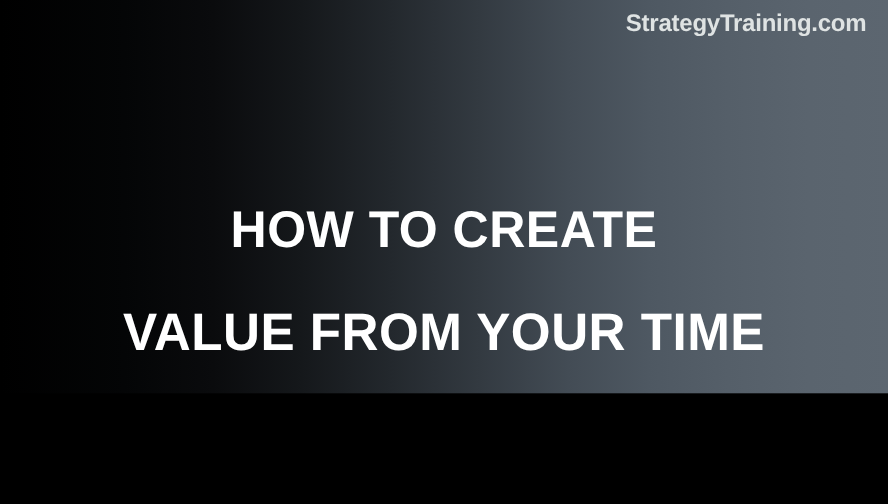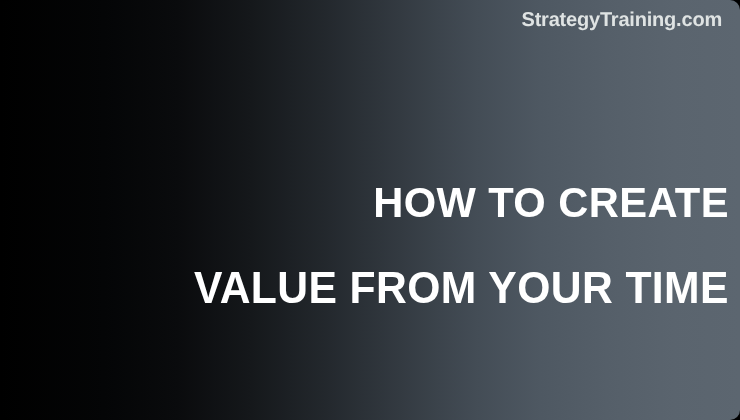--- a/index.html
+++ b/index.html
@@ -4,61 +4,60 @@
 <style>
   html, body {
     margin: 0;
     padding: 0;
     background: #000;
   }
 
   #slide {
     position: relative;
     width: 740px;
-    height: 420px;
+    height: 328px;
     overflow: hidden;
     font-family: "Liberation Sans", sans-serif;
     
     background: linear-gradient(
       to right,
       #000000 0%,
       #040506 14%,
       #0a0b0d 24%,
       #15181b 34%,
       #23282d 44%,
       #333a41 54%,
       #434c55 64%,
       #4e5862 73%,
       #555f69 82%,
       #5a646e 91%,
       #5c6670 100%
     );
-    border-radius: 10px;
   }
 
   
   .brand {
     position: absolute;
     top: 9px;
     right: 18px;
     font-size: 20px;
     font-weight: bold;
     letter-spacing: -0.2px;
     color: #dfe3e3;
     white-space: nowrap;
     text-rendering: geometricPrecision;
   }
 
   
   .headline {
     position: absolute;
     left: 0;
     right: 0;
-    top: 160px;
-    text-align: right;
+    top: 150px;
+    text-align: center;
   }
 
   .headline-line {
     display: block;
     color: #ffffff;
     font-weight: bold;
     font-size: 43px;
     line-height: 85px;
     letter-spacing: 0.4px;
     white-space: nowrap;

